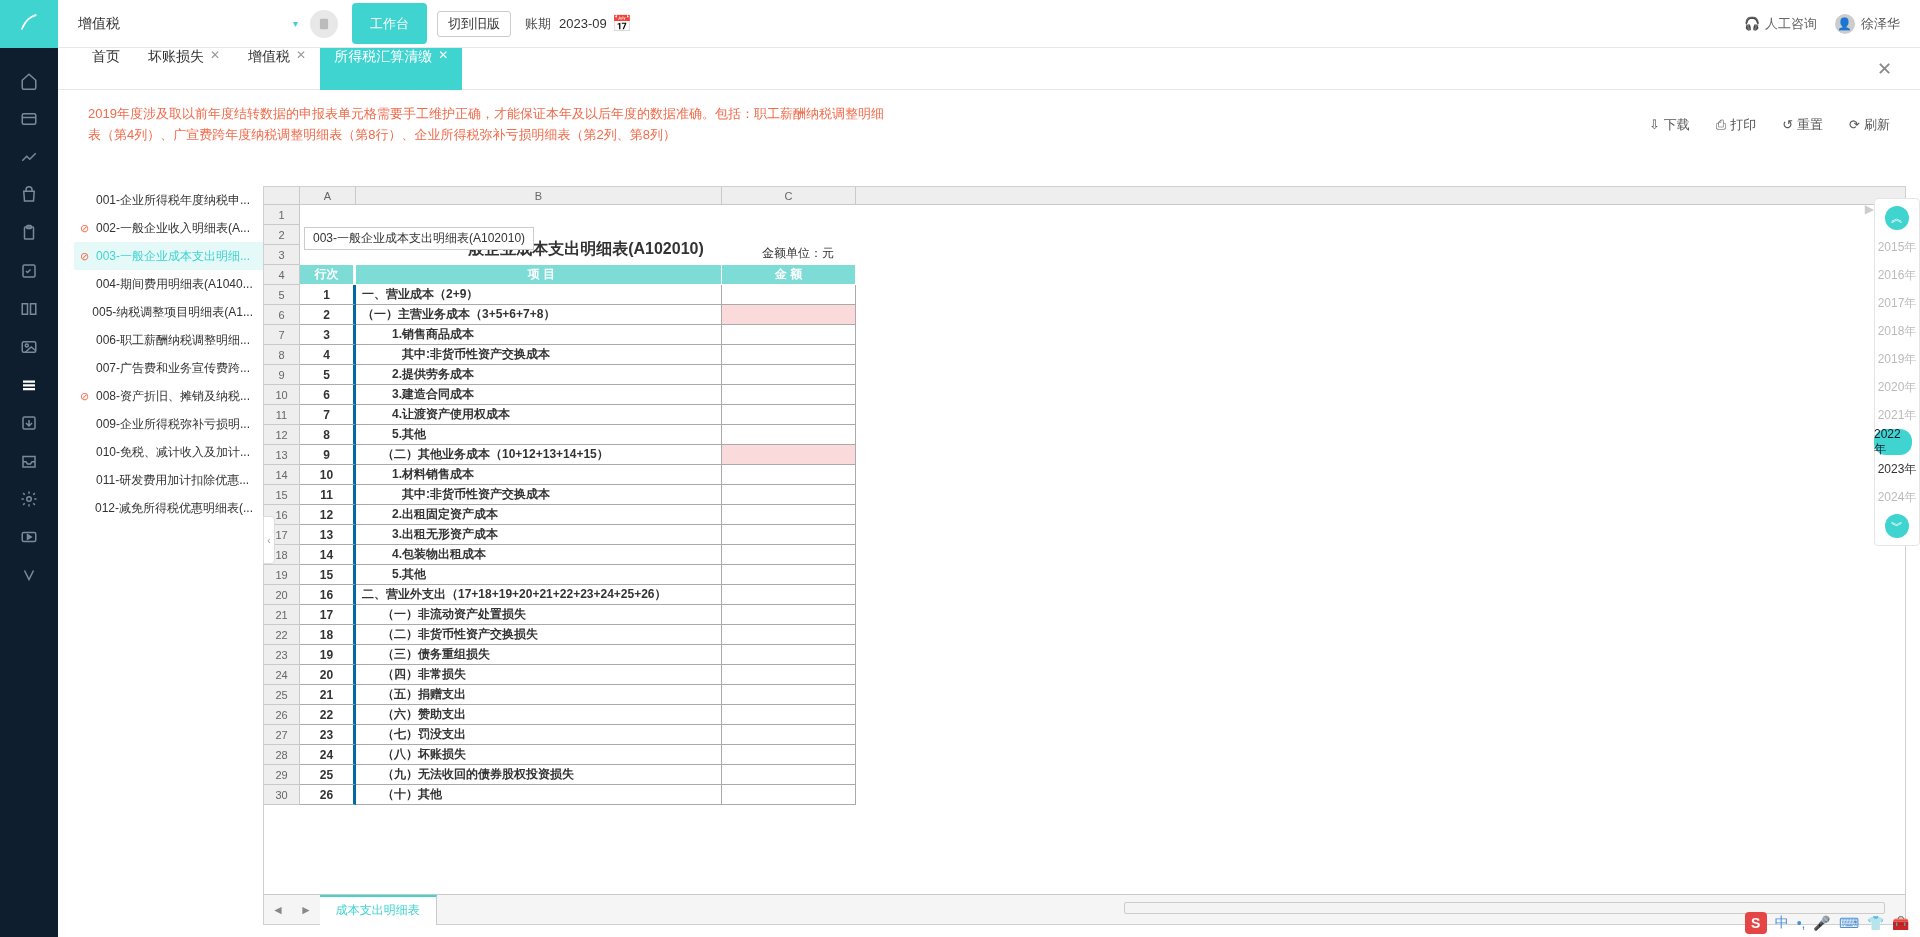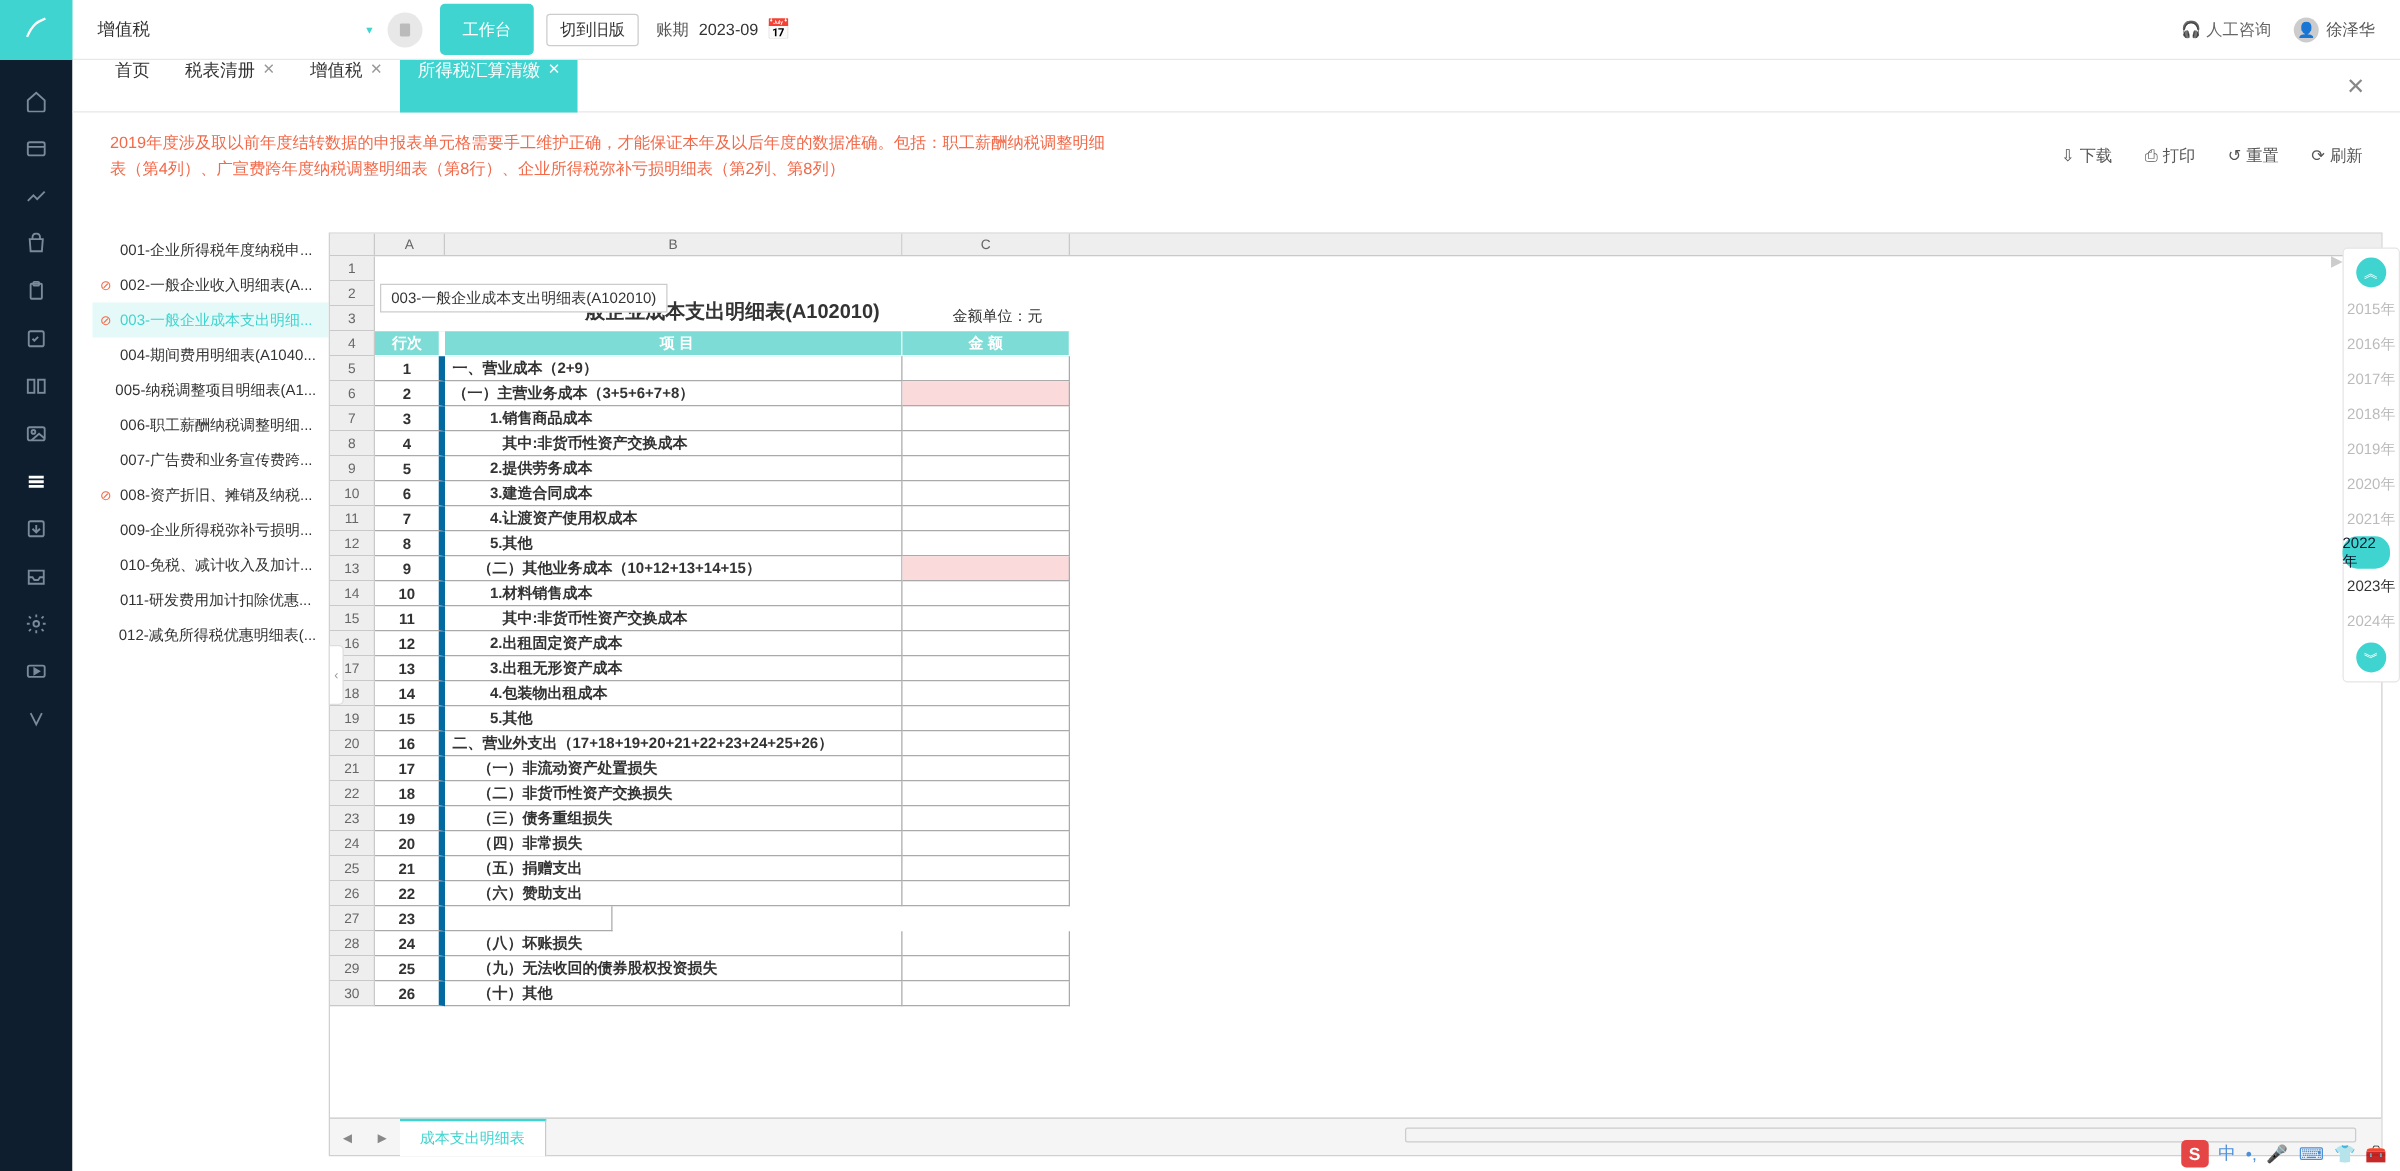--- a/index.html
+++ b/index.html
@@ -42,21 +42,21 @@
 .sheet-pane{flex:1;position:relative;border:1px solid #d0d0d0;margin:0 14px 12px 0;}
 .col-headers{display:flex;height:18px;background:#eee;border-bottom:1px solid #c9c9c9;font-size:11px;color:#666;}
 .rowhdr-corner{width:36px;border-right:1px solid #c9c9c9;background:#eee;}
 .colh{border-right:1px solid #c9c9c9;display:flex;align-items:center;justify-content:center;background:#eee;}
 .colh.A{width:56px;}
 .colh.B{width:366px;}
 .colh.C{width:134px;}
 .grid-body{position:absolute;top:18px;bottom:30px;left:0;right:0;overflow:auto;}
 .grid-row{display:flex;height:20px;}
 .rownum{width:36px;border-right:1px solid #c9c9c9;border-bottom:1px solid #c9c9c9;background:#eee;display:flex;align-items:center;justify-content:center;font-size:11px;color:#666;}
-.cellA{width:56px;border-right:5px solid #0369a1;border-bottom:1px solid #aaa;display:flex;align-items:center;justify-content:center;font-size:12px;font-weight:bold;}
+.cellA{width:56px;border-right:3px solid #0369a1;border-bottom:1px solid #aaa;display:flex;align-items:center;justify-content:center;font-size:12px;font-weight:bold;}
 .cellB{width:366px;border-right:1px solid #aaa;border-bottom:1px solid #aaa;display:flex;align-items:center;font-size:12px;padding-left:6px;}
 .cellC{width:134px;border-right:1px solid #aaa;border-bottom:1px solid #aaa;font-size:12px;}
 .title-row .cellA,.title-row .cellB,.title-row .cellC{border:0;}
 .title-text{position:absolute;left:36px;top:18px;width:556px;height:56px;display:flex;align-items:center;justify-content:center;font-size:16px;font-weight:bold;margin-top:16px;}
 .crumb-tag{position:absolute;left:40px;top:40px;background:#fff;border:1px solid #ccc;font-size:12px;padding:2px 8px;z-index:5;}
 .unit-text{position:absolute;left:498px;top:58px;font-size:12px;z-index:5;}
 .hdr-row .cellA,.hdr-row .cellB,.hdr-row .cellC{background:#7ddcd5;color:#fff;font-weight:bold;border-color:#fff;}
 .hdr-row .cellB{justify-content:center;}
 .hdr-row .cellC{display:flex;align-items:center;justify-content:center;}
 .pinkC{background:#fadada;}
@@ -191,21 +191,21 @@
 </div>
 
 <div class="main-region">
 
   <div class="tabbar">
     <div id="tabs-host" style="display: flex;">
         <div class="tab">
           <span>首页</span>
         </div>
         <div class="tab">
-          <span>税表清册</span>
+          <span>坏账损失</span>
           <span class="x">✕</span>
         </div>
         <div class="tab">
           <span>增值税</span>
           <span class="x">✕</span>
         </div>
         <div class="tab active">
           <span>所得税汇算清缴</span>
           <span class="x">✕</span>
         </div>
@@ -454,20 +454,21 @@
           </div>
           <div class="grid-row">
             <div class="rownum">26</div>
             <div class="cellA">22</div>
             <div class="cellB" style="padding-left:26px;font-weight:bold;">（六）赞助支出</div>
             <div class="cellC "></div>
           </div>
           <div class="grid-row">
             <div class="rownum">27</div>
             <div class="cellA">23</div>
+            <div class="cellB" style="padding-left:26px;font-weight:bold;">（七）罚没支出</div>
             <div class="cellC "></div>
           </div>
           <div class="grid-row">
             <div class="rownum">28</div>
             <div class="cellA">24</div>
             <div class="cellB" style="padding-left:26px;font-weight:bold;">（八）坏账损失</div>
             <div class="cellC "></div>
           </div>
           <div class="grid-row">
             <div class="rownum">29</div>

